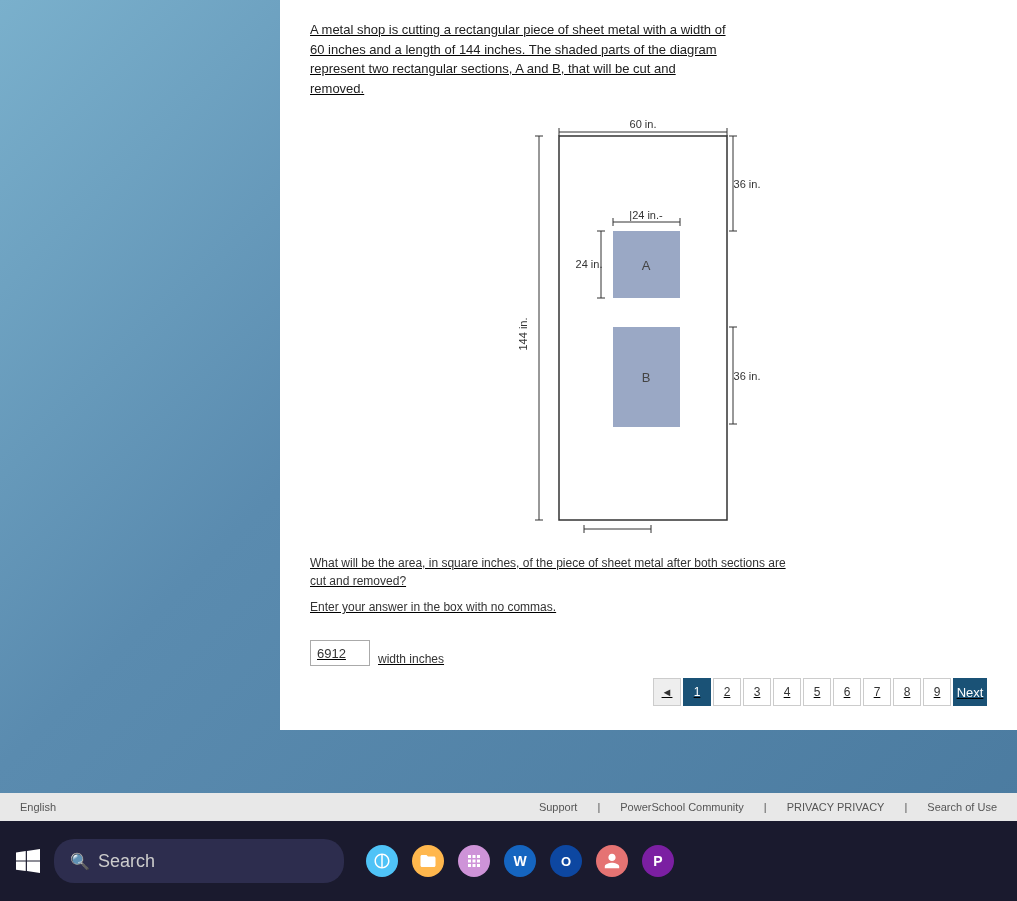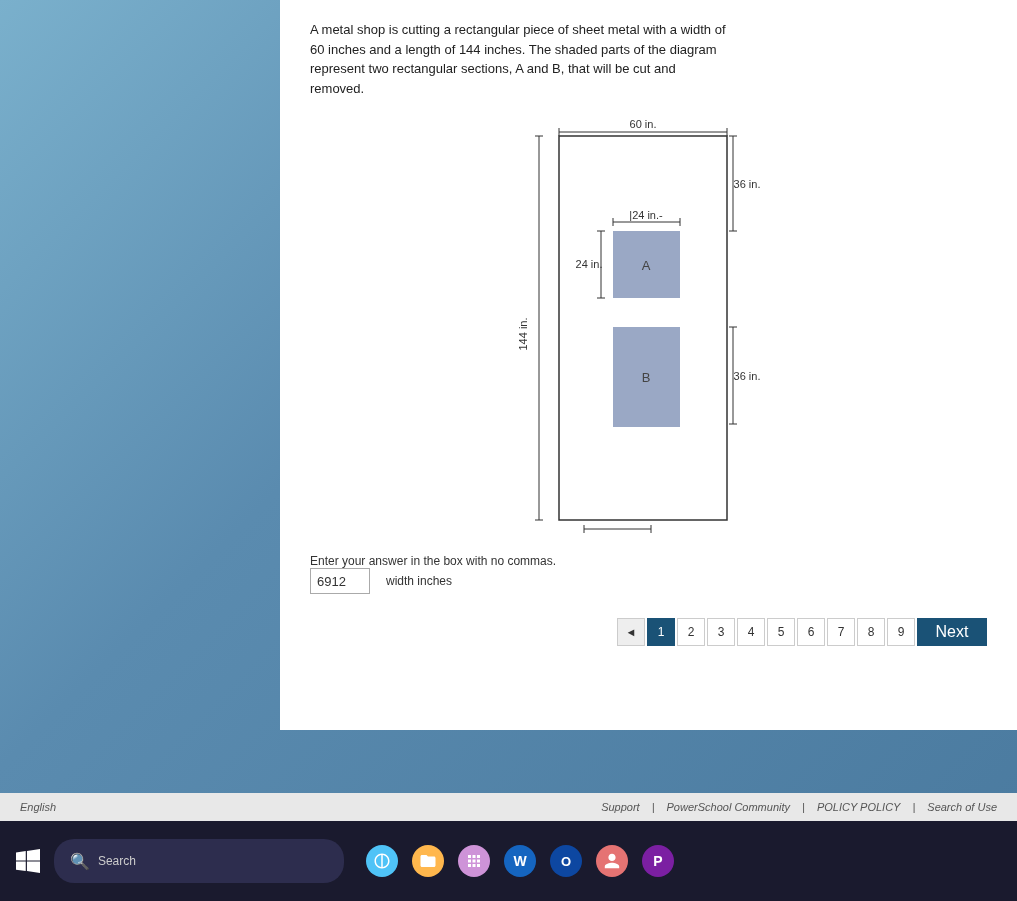--- a/index.html
+++ b/index.html
@@ -25,20 +25,21 @@
     .main-card {
       position: absolute;
       top: 0;
       left: 280px;
       width: 737px;
       height: 730px;
       background: #ffffff;
       z-index: 1;
       padding: 20px 30px 20px 30px;
       overflow: hidden;
+      text-decoration: underline;
     }
 
     .problem-text {
       font-size: 13px;
       line-height: 1.5;
       color: #222;
       margin-bottom: 16px;
       max-width: 420px;
     }
 
@@ -65,28 +66,28 @@
       font-size: 12px;
       color: #333;
       line-height: 1.5;
       margin-bottom: 10px;
       max-width: 480px;
     }
 
     .instruction-text {
       font-size: 12px;
       color: #333;
-      margin-bottom: 0;
+      margin-bottom: 26px;
     }
 
     .answer-row {
       display: flex;
-      align-items: center;
-      gap: 16px;
-      margin-bottom: 24px;
+      align-items: flex-end;
+      gap: 8px;
+      margin-bottom: 12px;
     }
 
     .answer-input {
       width: 60px;
       height: 26px;
       border: 1px solid #aaa;
       padding: 2px 6px;
       font-size: 13px;
       color: #333;
     }
@@ -126,50 +127,49 @@
 
     .page-btn.nav {
       background: #eee;
       font-size: 11px;
     }
 
     .page-btn.next-btn {
       background: #1a5276;
       color: white;
       border-color: #1a5276;
-      width: 70px;
-      font-size: 16px;
+      width: 34px;
+      font-size: 13px;
     }
 
     
     .footer-bar {
       position: absolute;
       bottom: 80px;
       left: 0;
       width: 100%;
       height: 28px;
       background: #e8e8e8;
       z-index: 2;
       display: flex;
       align-items: center;
       padding: 0 20px;
       justify-content: space-between;
-      font-style: italic;
     }
 
     .footer-left {
       font-size: 11px;
       color: #555;
     }
 
     .footer-right {
       font-size: 11px;
       color: #555;
       display: flex;
-      gap: 12px;
+      gap: 20px;
     }
 
     .footer-right span {
       cursor: pointer;
     }
 
     
     .taskbar {
       position: absolute;
       bottom: 0;
@@ -210,21 +210,21 @@
       cursor: text;
     }
 
     .search-icon-tb {
       color: #aaa;
       font-size: 16px;
     }
 
     .search-text-tb {
       color: #ccc;
-      font-size: 12px;
+      font-size: 18px;
     }
 
     .taskbar-icons {
       display: flex;
       align-items: center;
       gap: 6px;
       margin-left: 10px;
     }
 
     .taskbar-icon {
@@ -322,20 +322,21 @@
 
       <line x1="85" y1="415" x2="152" y2="415" stroke="#333" stroke-width="1"></line>
       <line x1="85" y1="411" x2="85" y2="419" stroke="#333" stroke-width="1"></line>
       <line x1="152" y1="411" x2="152" y2="419" stroke="#333" stroke-width="1"></line>
       <text x="118" y="428" text-anchor="middle" class="dim-label">|24 in.-|</text>
 
     </svg>
   </div>
 
 
+  <p class="question-text">What will be the area, in square inches, of the piece of sheet metal after both sections are cut and removed?</p>
 
   <p class="instruction-text">Enter your answer in the box with no commas.</p>
 
   <div class="answer-row">
     <input class="answer-input" type="text" value="6912" style="">
     <span class="answer-unit">width inches</span>
   </div>
 
   <div class="pagination-row">
     <button class="page-btn nav">◄</button>
@@ -353,21 +354,21 @@
 
 </div>
 
 <div class="footer-bar">
   <span class="footer-left">English</span>
   <div class="footer-right">
     <span>Support</span>
     <span>|</span>
     <span>PowerSchool Community</span>
     <span>|</span>
-    <span>POLICY POLICY</span>
+    <span>PRIVACY PRIVACY</span>
     <span>|</span>
     <span>Search of Use</span>
   </div>
 </div>
 
 <div class="taskbar">
 
   <div class="taskbar-start">
     <svg class="win-logo" viewBox="0 0 24 24" fill="white">
       <path d="M0 3.449L9.75 2.1v9.451H0m10.949-9.602L24 0v11.4H10.949M0 12.6h9.75v9.451L0 20.699M10.949 12.6H24V24l-13.051-1.949"></path>

